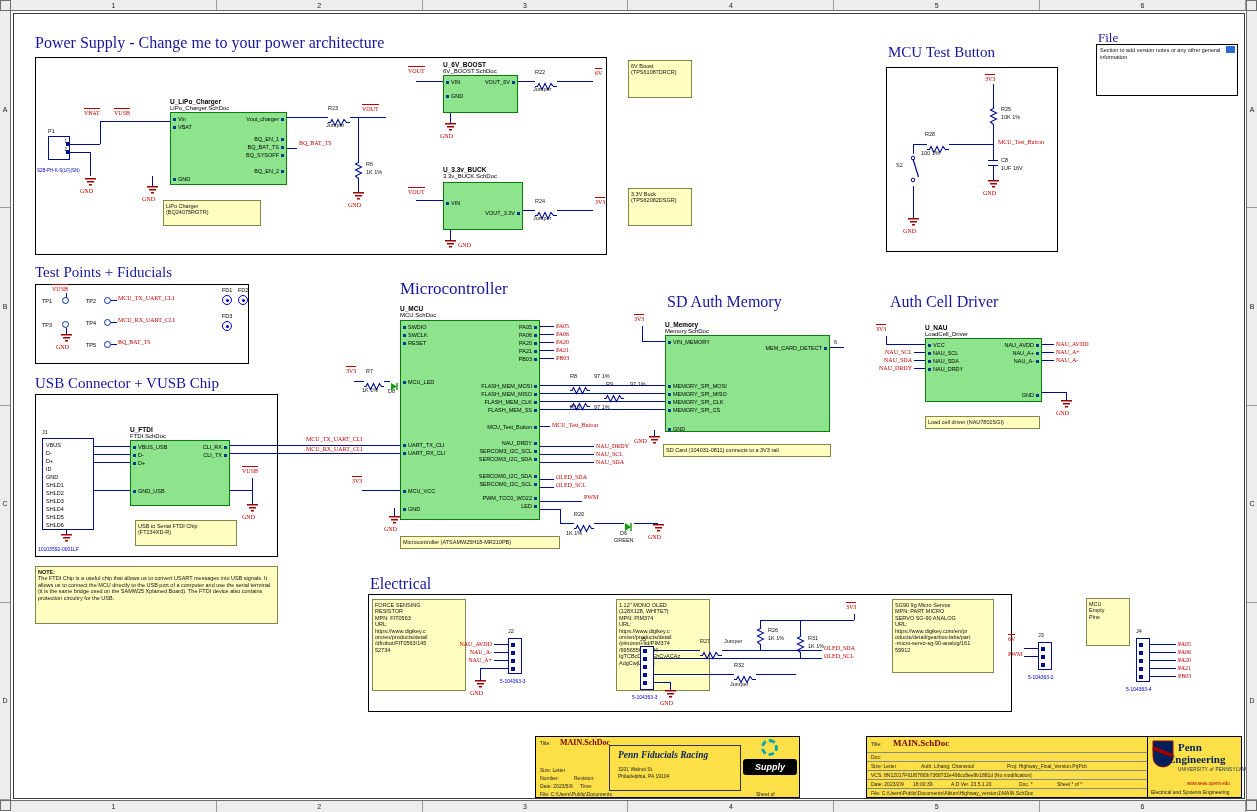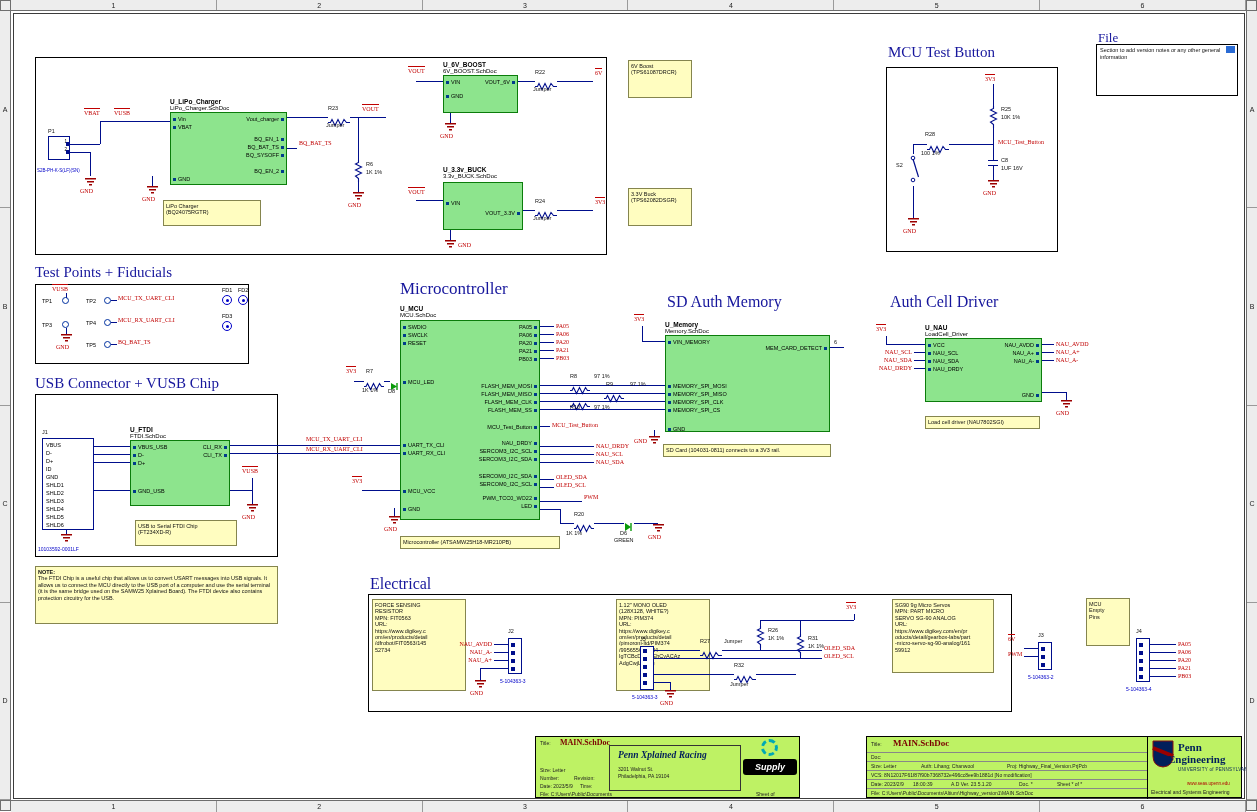--- a/index.html
+++ b/index.html
@@ -67,21 +67,21 @@
   #mcuR .pin:nth-child(6){margin-top:19px}
   #mcuR .pin:nth-child(10){margin-top:9px}
   #mcuR .pin:nth-child(11){margin-top:8px}
   #mcuR .pin:nth-child(14){margin-top:9px}
   #mcuR .pin:nth-child(16){margin-top:6px}
   #memL .pin:nth-child(2){margin-top:36px}
   #memL .pin:nth-child(6){margin-top:11px}
   #memR .pin:nth-child(1){margin-top:6px}
   #nauR .pin:nth-child(4){margin-top:26px}
   
-  .tb{position:absolute;border:1px solid #000;background:#bef264;box-sizing:border-box}
+  .tb{position:absolute;border:1px solid #000;background:#fde047;box-sizing:border-box}
   .tbl{position:absolute;font-size:5px;color:#222;white-space:nowrap}
   .tbt{position:absolute;font-weight:bold;color:#7a0000;white-space:nowrap;font-family:"Liberation Serif",serif}
   .vline{position:absolute;width:1px;background:#000}
   .hline{position:absolute;height:1px;background:#000}
   .gear{position:absolute;width:11px;height:11px;border:3px dashed #00a9b5;border-radius:50%}
   .altbox{position:absolute;background:#000;border-radius:3px;color:#fff;font-weight:bold;font-style:italic;font-size:9px;display:flex;align-items:center;justify-content:center}
   .pennname{position:absolute;font-family:"Liberation Serif",serif;font-weight:bold;color:#011f5b;white-space:nowrap}
   .bluemark{position:absolute;background:#2a6bd4}
 </style>
 </head>
@@ -121,20 +121,21 @@
       <div class="rcell">C</div>
       <div class="rcell">D</div>
   </div>
   <div class="sheetline"></div>
 
   <div class="sec-title" style="left:1098px;top:30px;font-size:13px">File</div>
   <div class="sbox" style="left:1096px;top:44px;width:142px;height:52px;background:#fff"></div>
   <div class="abs" style="left:1100px;top:47px;width:130px;font-size:5.5px;line-height:6.5px;color:#111">Section to add version notes or any other general information</div>
   <div class="bluemark" style="left:1226px;top:46px;width:9px;height:7px"></div>
 
+  <div class="sec-title" style="left:35px;top:34px;font-size:16px">Power Supply - Change me to your power architecture</div>
   <div class="sbox" style="left:35px;top:57px;width:572px;height:198px"></div>
 
   <div class="jref" style="left:48px;top:128px">P1</div>
   <div class="conn" style="left:48px;top:136px;width:22px;height:24px">
     <div class="pin" style="justify-content:flex-end;padding-right:2px;font-size:4.5px">1</div>
       <div class="pin" style="justify-content:flex-end;padding-right:2px;font-size:4.5px">2</div>
   </div>
   <div class="cpin" style="left:66px;top:142px"></div>
   <div class="cpin" style="left:66px;top:150px"></div>
   <div class="mpn" style="left:37px;top:168px;font-size:4.5px">S2B-PH-K-S(LF)(SN)</div>
@@ -946,21 +947,21 @@
       <div class="net">PA20</div>
       <div class="net">PA21</div>
       <div class="net">PB03</div>
   </div>
   <div class="mpn" style="left:1126px;top:686px">5-104363-4</div>
 
   <div class="tb" style="left:535px;top:736px;width:265px;height:62px">
     <div class="tbl" style="left:4px;top:3px">Title:</div>
     <div class="tbt" style="left:24px;top:1px;font-size:8px">MAIN.SchDoc</div>
     <div class="tb" style="left:73px;top:8px;width:132px;height:46px;border-color:#333">
-      <div class="pennname" style="left:8px;top:4px;font-size:9.5px;font-style:italic">Penn Xplained Racing</div>
+      <div class="pennname" style="left:8px;top:4px;font-size:9.5px;font-style:italic">Penn Fiducials Racing</div>
       <div class="tbl" style="left:8px;top:20px">3201 Walnut St.</div>
       <div class="tbl" style="left:8px;top:27px">Philadelphia, PA 19104</div>
     </div>
     <div class="gear" style="left:225px;top:2px"></div>
     <div class="altbox" style="left:207px;top:22px;width:54px;height:16px">Supply</div>
     <div class="tbl" style="left:4px;top:30px">Size: Letter</div>
     <div class="tbl" style="left:4px;top:38px">Number:</div>
     <div class="tbl" style="left:38px;top:38px">Revision:</div>
     <div class="tbl" style="left:4px;top:46px">Date: 2023/5/9</div>
     <div class="tbl" style="left:44px;top:46px">Time:</div>

